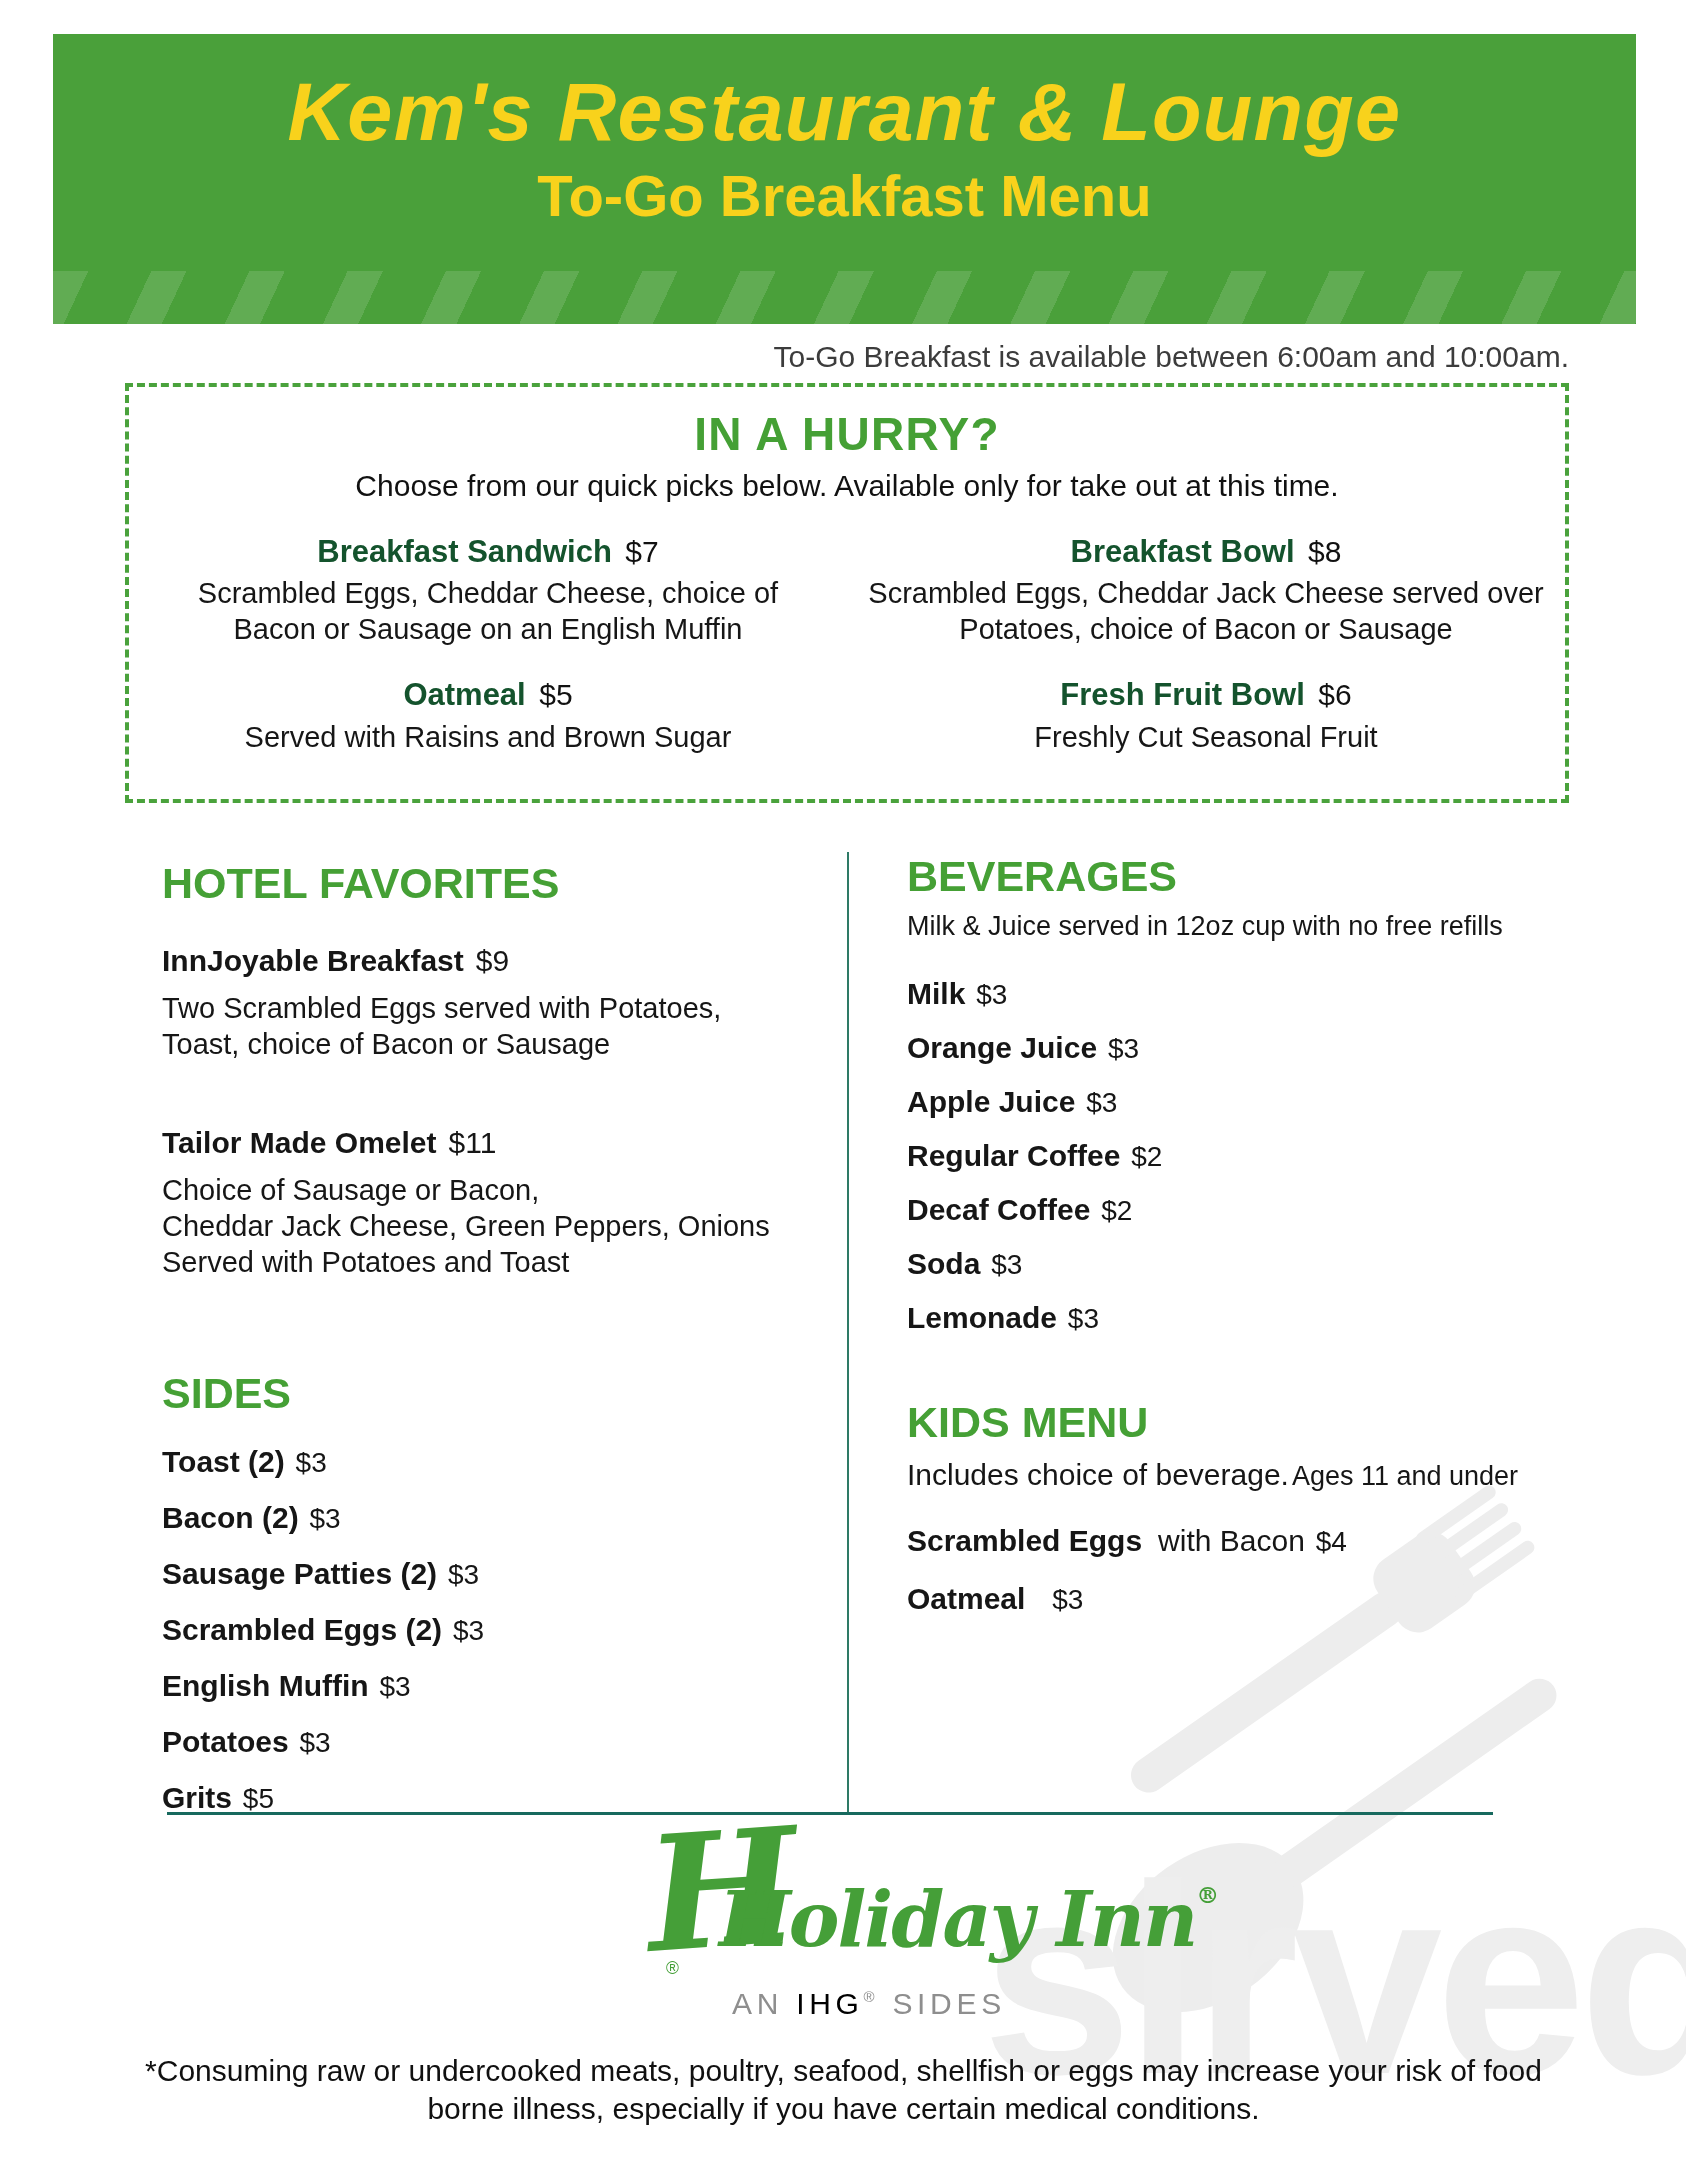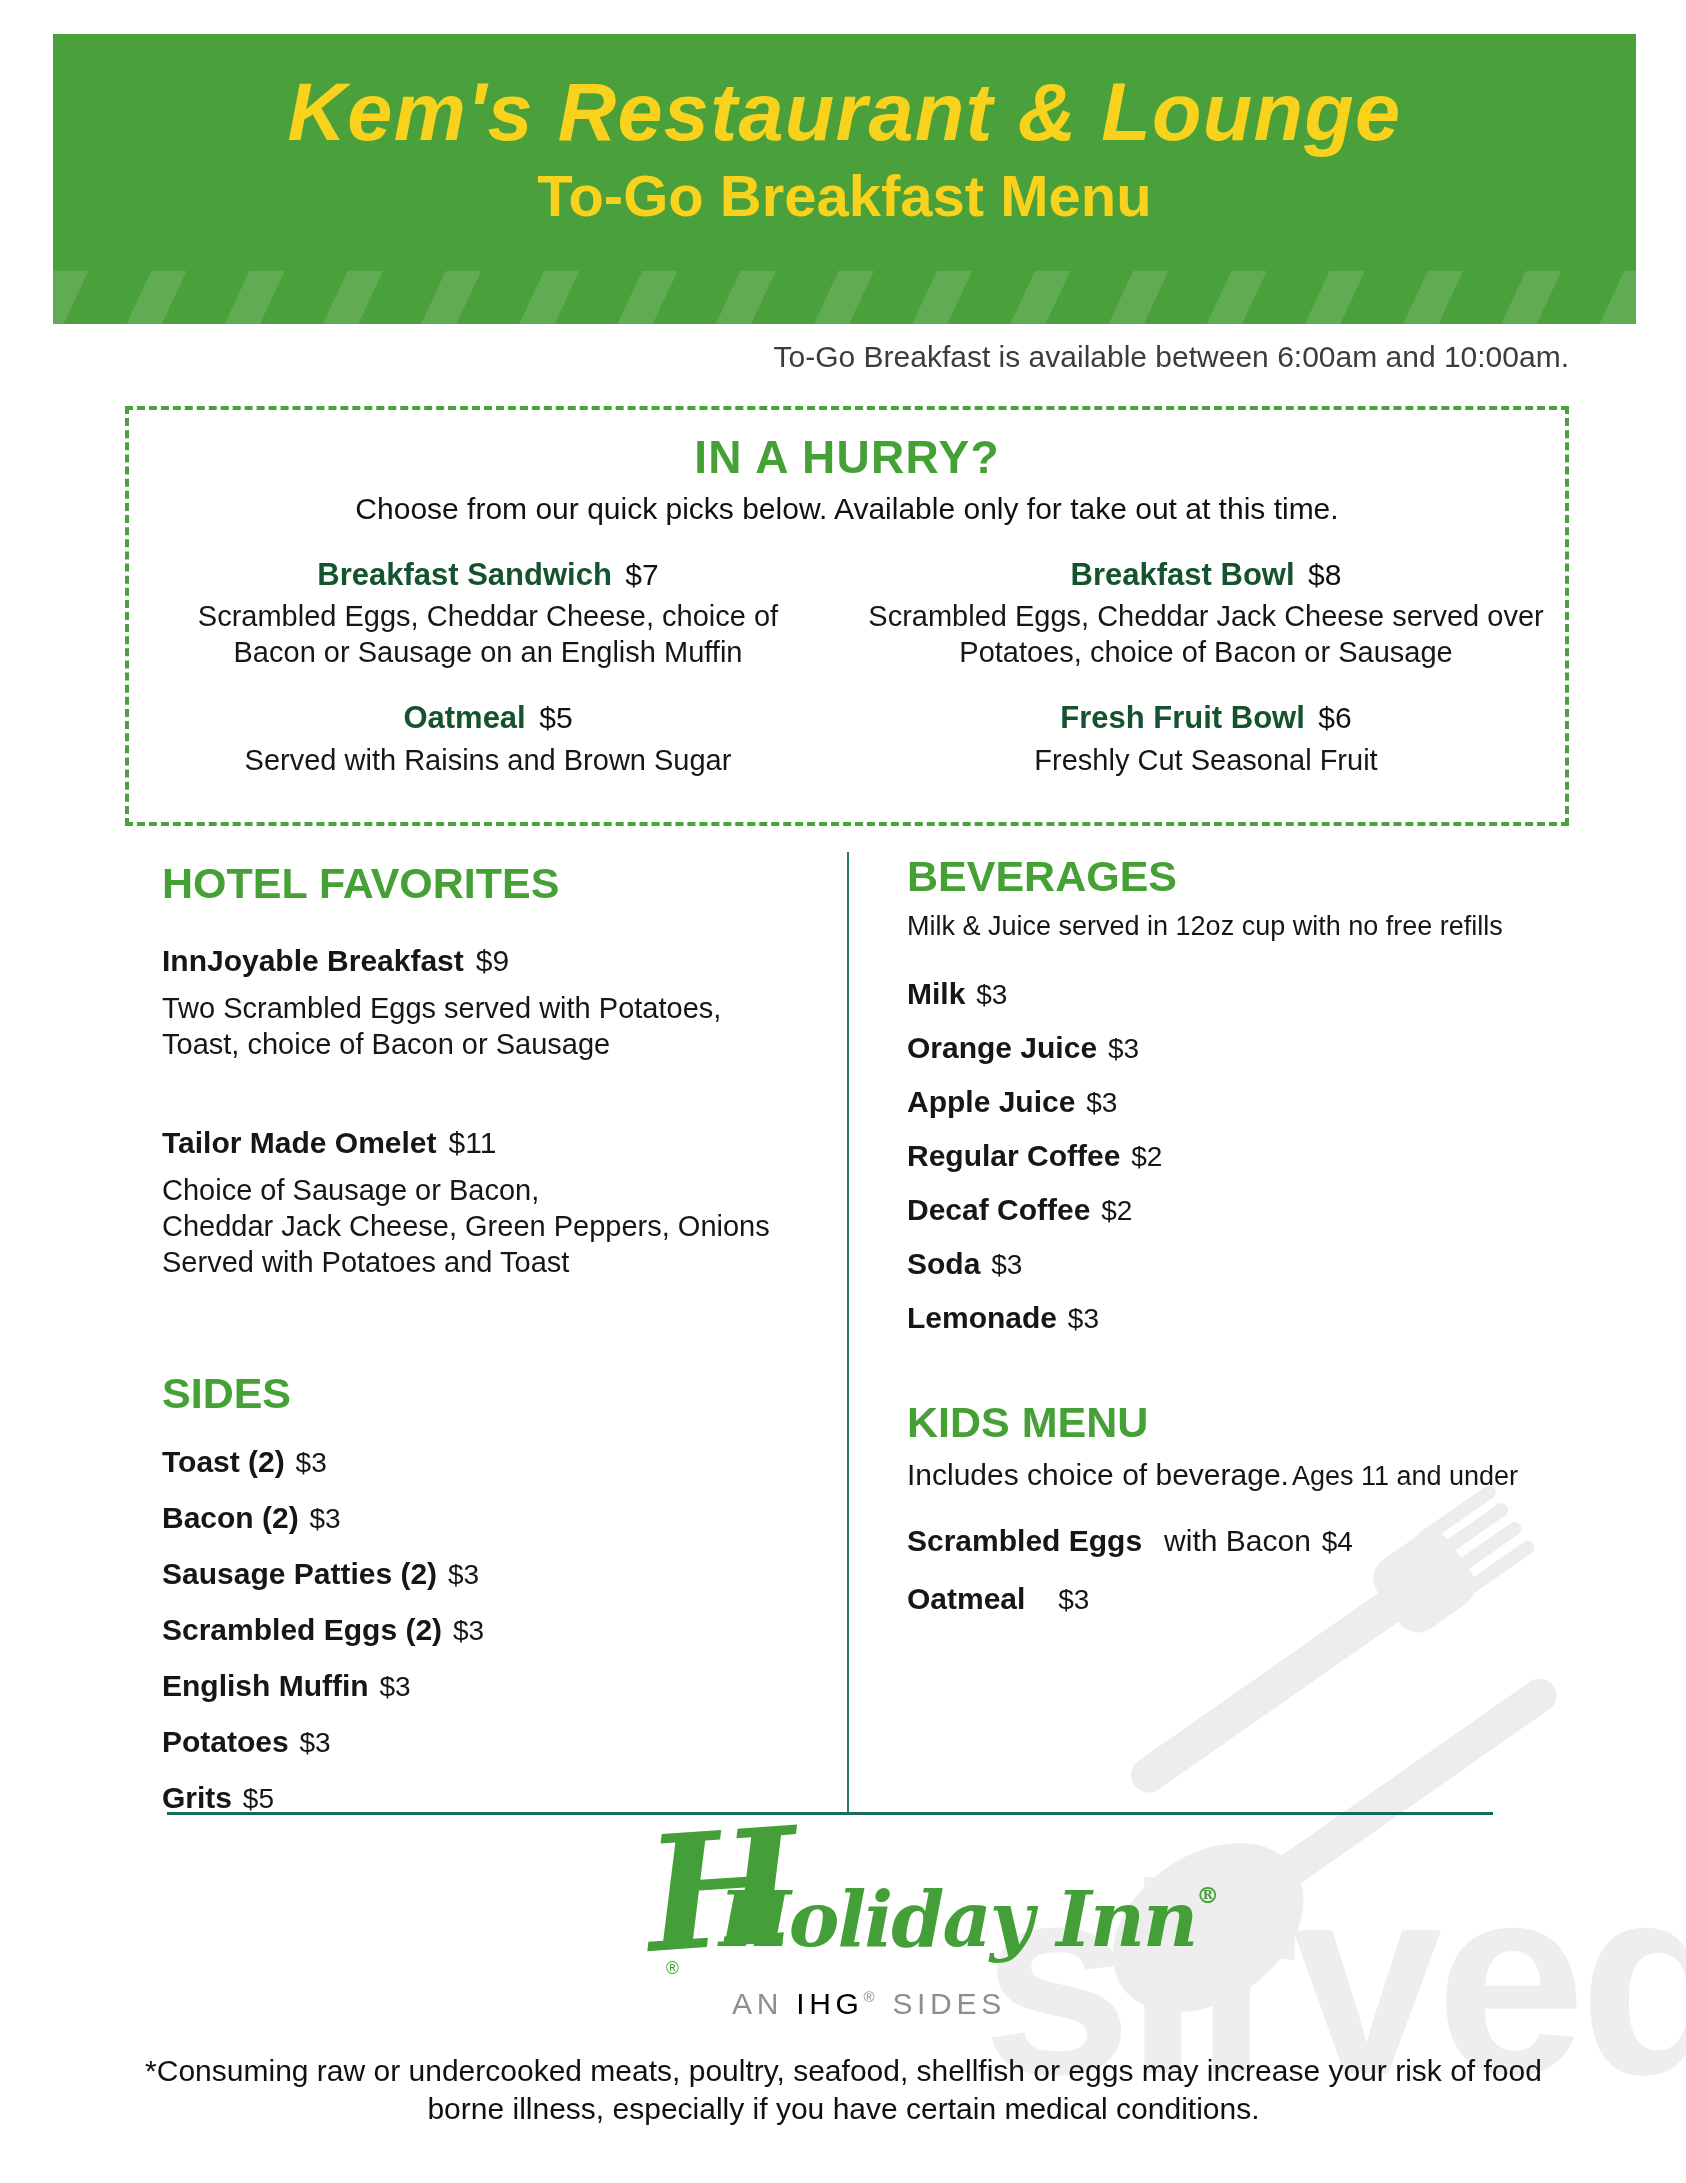--- a/index.html
+++ b/index.html
@@ -21,21 +21,21 @@
   }
   .banner-subtitle{margin-top:9.4px;text-align:center;font-size:58px;line-height:62px;font-weight:600;color:#f8d21c;}
   .banner-stripes{
     position:absolute;left:0;bottom:0;width:100%;height:53px;
     background:repeating-linear-gradient(115deg,rgba(255,255,255,0.13) 0px,rgba(255,255,255,0.13) 32px,transparent 32px,transparent 89px);
   }
   
   .availability{position:absolute;left:125px;top:340px;width:1444px;text-align:right;font-size:30px;color:#3c3c3c;}
   
   .hurry-box{
-    position:absolute;left:125px;top:406px;width:1444px;height:420px;
+    position:absolute;left:125px;top:383px;width:1444px;height:420px;
     border:4.7px dashed #4aa23c;box-sizing:border-box;background:transparent;
   }
   .hurry-title{margin-top:20px;text-align:center;font-size:46px;font-weight:700;color:#45a035;letter-spacing:1.3px;}
   .hurry-subtitle{margin-top:8px;text-align:center;font-size:30px;color:#111111;}
   .hurry-grid{display:grid;grid-template-columns:1fr 1fr;row-gap:30px;margin-top:31px;}
   .hcell{text-align:center;}
   .mi-name{font-size:31px;font-weight:700;color:#14532d;}
   .mi-price{font-size:30px;font-weight:400;margin-left:13.5px;color:#111111;}
   .mi-desc{margin-top:5.4px;font-size:29px;line-height:36px;white-space:pre-line;color:#161616;}
   
@@ -54,21 +54,21 @@
   .row-price{font-size:28px;font-weight:400;margin-left:10.8px;}
   .bev-note{margin-top:9.4px;font-size:27px;color:#161616;}
   .bev-list{margin-top:28px;}
   .bev-list .row{line-height:48px;}
   .kids-title{margin-top:49px;}
   .kids-note{margin-top:9.4px;}
   .kids-note-main{font-size:30px;}
   .kids-note-small{font-size:27px;}
   .kids-list{margin-top:23px;}
   .kids-list .row{line-height:51px;}
-  .row-suffix{font-size:30px;font-weight:400;margin-left:22px;}
+  .row-suffix{font-size:30px;font-weight:400;margin-left:16px;}
   
   .safety-box{
     position:absolute;left:867px;top:1646px;width:683px;height:135px;
     border:4.7px dashed #4aa23c;box-sizing:border-box;
     display:flex;align-items:center;justify-content:center;
   }
   .safety-text{font-size:29px;line-height:38px;white-space:pre-line;text-align:center;color:#161616;}
   
   .v-divider{position:absolute;left:847px;top:852px;width:2px;height:963px;background:#2e7a66;}
   .h-rule{position:absolute;left:167px;top:1812px;width:1326px;height:2.7px;background:#17695e;}

